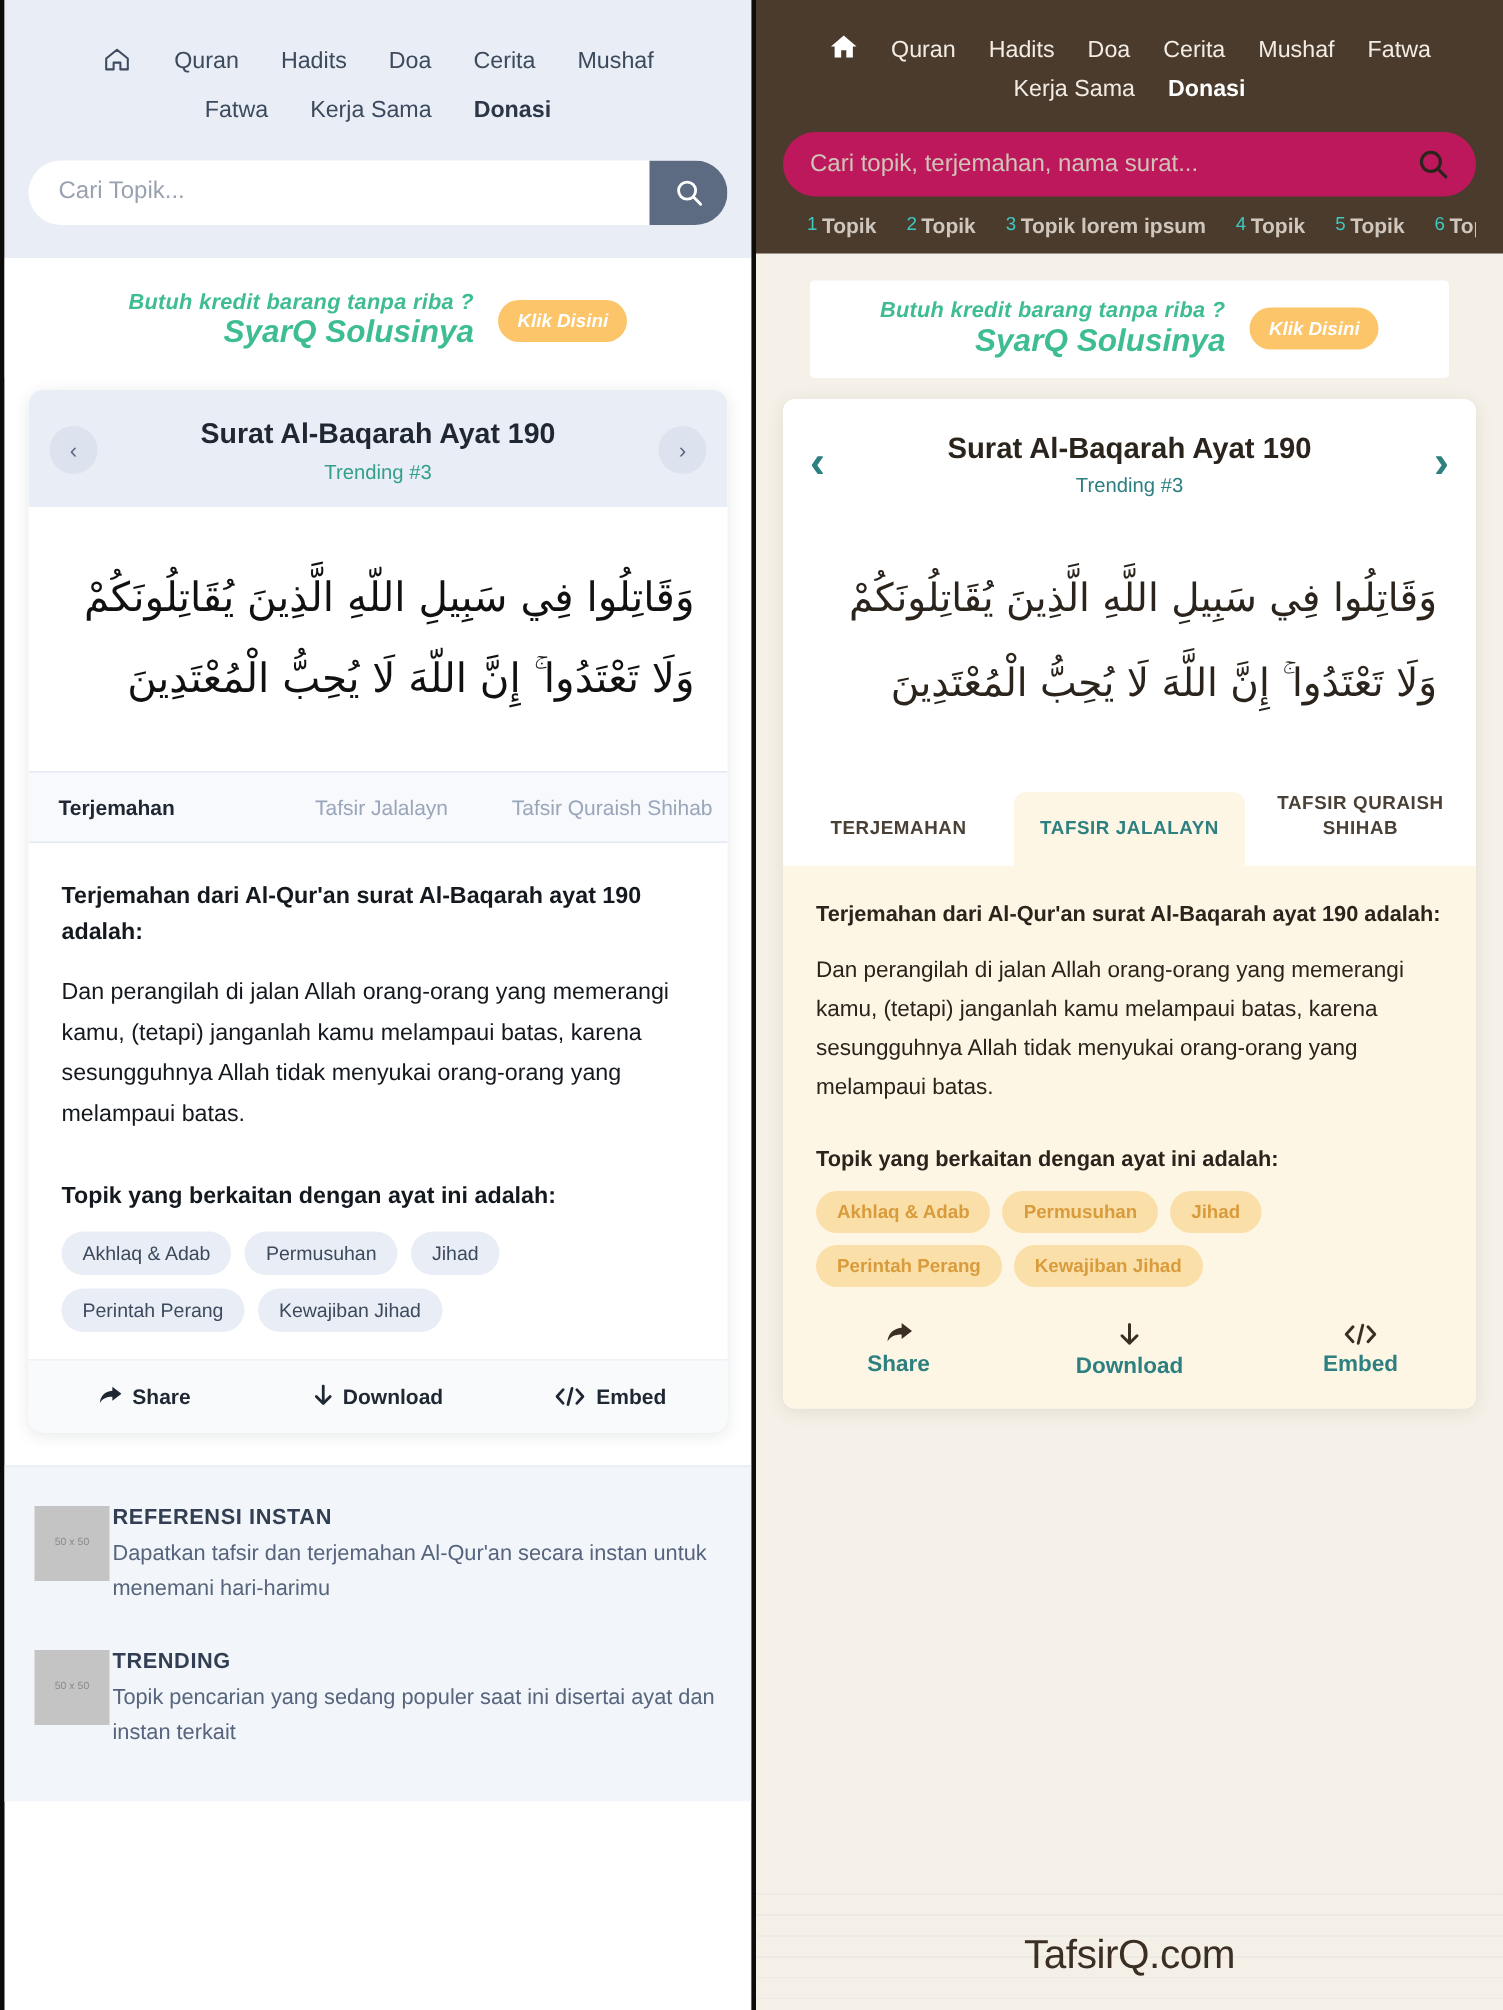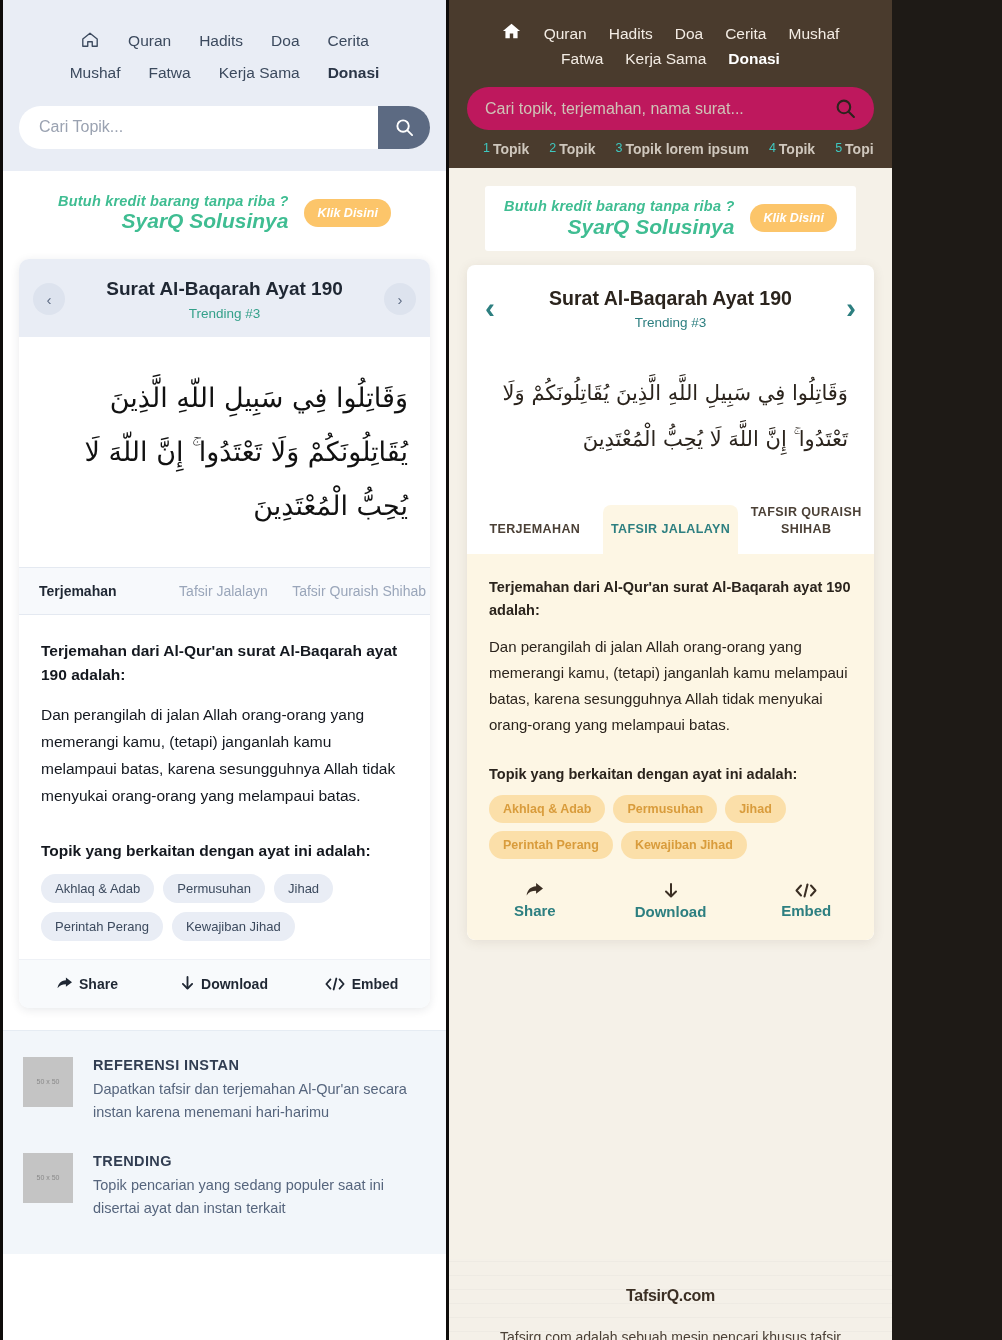--- a/index.html
+++ b/index.html
@@ -2,21 +2,21 @@
 <html><head>
 <meta charset="utf-8">
 <style>
   * { box-sizing: border-box; margin: 0; padding: 0; }
   html, body {
     width: 1002px; height: 1340px;
     background: #1e1a16;
     font-family: "Liberation Sans", sans-serif;
     overflow: hidden;
   }
-  .stage { position: relative; width: 892px; height: 1340px; display: flex; }
+  .stage { position: relative; width: 1002px; height: 1340px; display: flex; }
 
   
   .panel-left {
     position: relative;
     width: 501px; height: 1340px;
     background: #ffffff;
     overflow: hidden;
     border-left: 3px solid #0e0c0a;
   }
   .lp-header {
@@ -114,21 +114,21 @@
   }
   .lp-action {
     flex: 1; display: flex; align-items: center; justify-content: center;
     gap: 7px; padding: 16px 4px; font-size: 14px; font-weight: bold;
     color: #1f2733; cursor: pointer;
   }
   .lp-promo {
     background: #f2f6fa; padding: 26px 20px 30px 20px;
     border-top: 1px solid #e6ecf3;
   }
-  .promo-row { display: flex; gap: 20px; align-items: flex-start; margin-bottom: 28px; }
+  .promo-row { display: flex; gap: 2px; align-items: flex-start; margin-bottom: 28px; }
   .promo-row:last-child { margin-bottom: 4px; }
   .promo-thumb {
     width: 50px; height: 50px; background: #c4c4c4; flex: 0 0 50px;
     display: flex; align-items: center; justify-content: center;
     color: #8a8a8a; font-size: 7px;
   }
   .promo-title { font-size: 14.5px; font-weight: bold; color: #323e52; letter-spacing: .4px; }
   .promo-desc { font-size: 14.5px; color: #56657d; line-height: 1.62; margin-top: 5px; }
 
   
@@ -175,21 +175,21 @@
     font-size: 30px; color: #2d7f80; font-weight: bold; cursor: pointer;
     line-height: 1; flex: 0 0 auto; background: none; border: 0;
     font-family: "Liberation Sans", sans-serif;
   }
   .rp-head-center { flex: 1; text-align: center; }
   .rp-surah-title { font-size: 19.5px; font-weight: bold; color: #2b241d; }
   .rp-trending { font-size: 13.5px; color: #2d7f80; margin-top: 5px; }
   .rp-arabic {
     padding: 28px 26px 26px 26px; text-align: right; direction: rtl;
     font-family: "DejaVu Serif", "Liberation Serif", serif;
-    font-size: 21px; line-height: 2.2; color: #2b241d;
+    font-size: 26px; line-height: 2.2; color: #2b241d;
   }
   .rp-tabs { display: flex; align-items: flex-end; }
   .rp-tab {
     flex: 1; text-align: center; padding: 16px 8px; font-size: 12.5px;
     font-weight: bold; color: #4b4036; letter-spacing: .4px;
     line-height: 1.35; cursor: pointer; background: #fff;
     border-radius: 8px 8px 0 0;
   }
   .rp-tab.active { background: #fdf6e4; color: #2d7f80; }
   .rp-content { background: #fdf6e4; padding: 22px 22px 10px 22px; }
@@ -208,21 +208,21 @@
   }
   .rp-action .ic { font-size: 17px; color: #3b2f24; line-height: 1; }
 
   .rp-footer {
     position: absolute; left: 0; right: 0; bottom: 0; top: 1073px;
     background:
       repeating-linear-gradient(0deg, rgba(0,0,0,0.022) 0px, rgba(0,0,0,0.022) 1px, transparent 1px, transparent 14px),
       #f4f0e8;
     padding: 28px 30px 0 30px; text-align: center; overflow: hidden;
   }
-  .rp-footer-title { font-size: 16px; font-weight: bold; color: #3b2f24; letter-spacing: -.3px; }
+  .rp-footer-title { font-size: 27px; font-weight: normal; color: #3b2f24; letter-spacing: -.3px; }
   .rp-footer-desc { font-size: 14px; color: #4b4036; line-height: 1.78; margin-top: 20px; padding: 0 12px; }
   .ic-svg { display: block; }
 </style>
 </head>
 <body>
 
 <div class="stage">
 
   <div class="panel-left">
 
@@ -328,21 +328,21 @@
             <span>Embed</span>
           </div>
         </div>
       </div>
 
       <div class="lp-promo">
         <div class="promo-row">
           <div class="promo-thumb">50 x 50</div>
           <div>
             <div class="promo-title">REFERENSI INSTAN</div>
-            <div class="promo-desc">Dapatkan tafsir dan terjemahan Al-Qur'an secara instan karena menemani hari-harimu</div>
+            <div class="promo-desc">Dapatkan tafsir dan terjemahan Al-Qur'an secara instan untuk menemani hari-harimu</div>
           </div>
         </div>
         <div class="promo-row">
           <div class="promo-thumb">50 x 50</div>
           <div>
             <div class="promo-title">TRENDING</div>
             <div class="promo-desc">Topik pencarian yang sedang populer saat ini disertai ayat dan instan terkait</div>
           </div>
         </div>
       </div>

